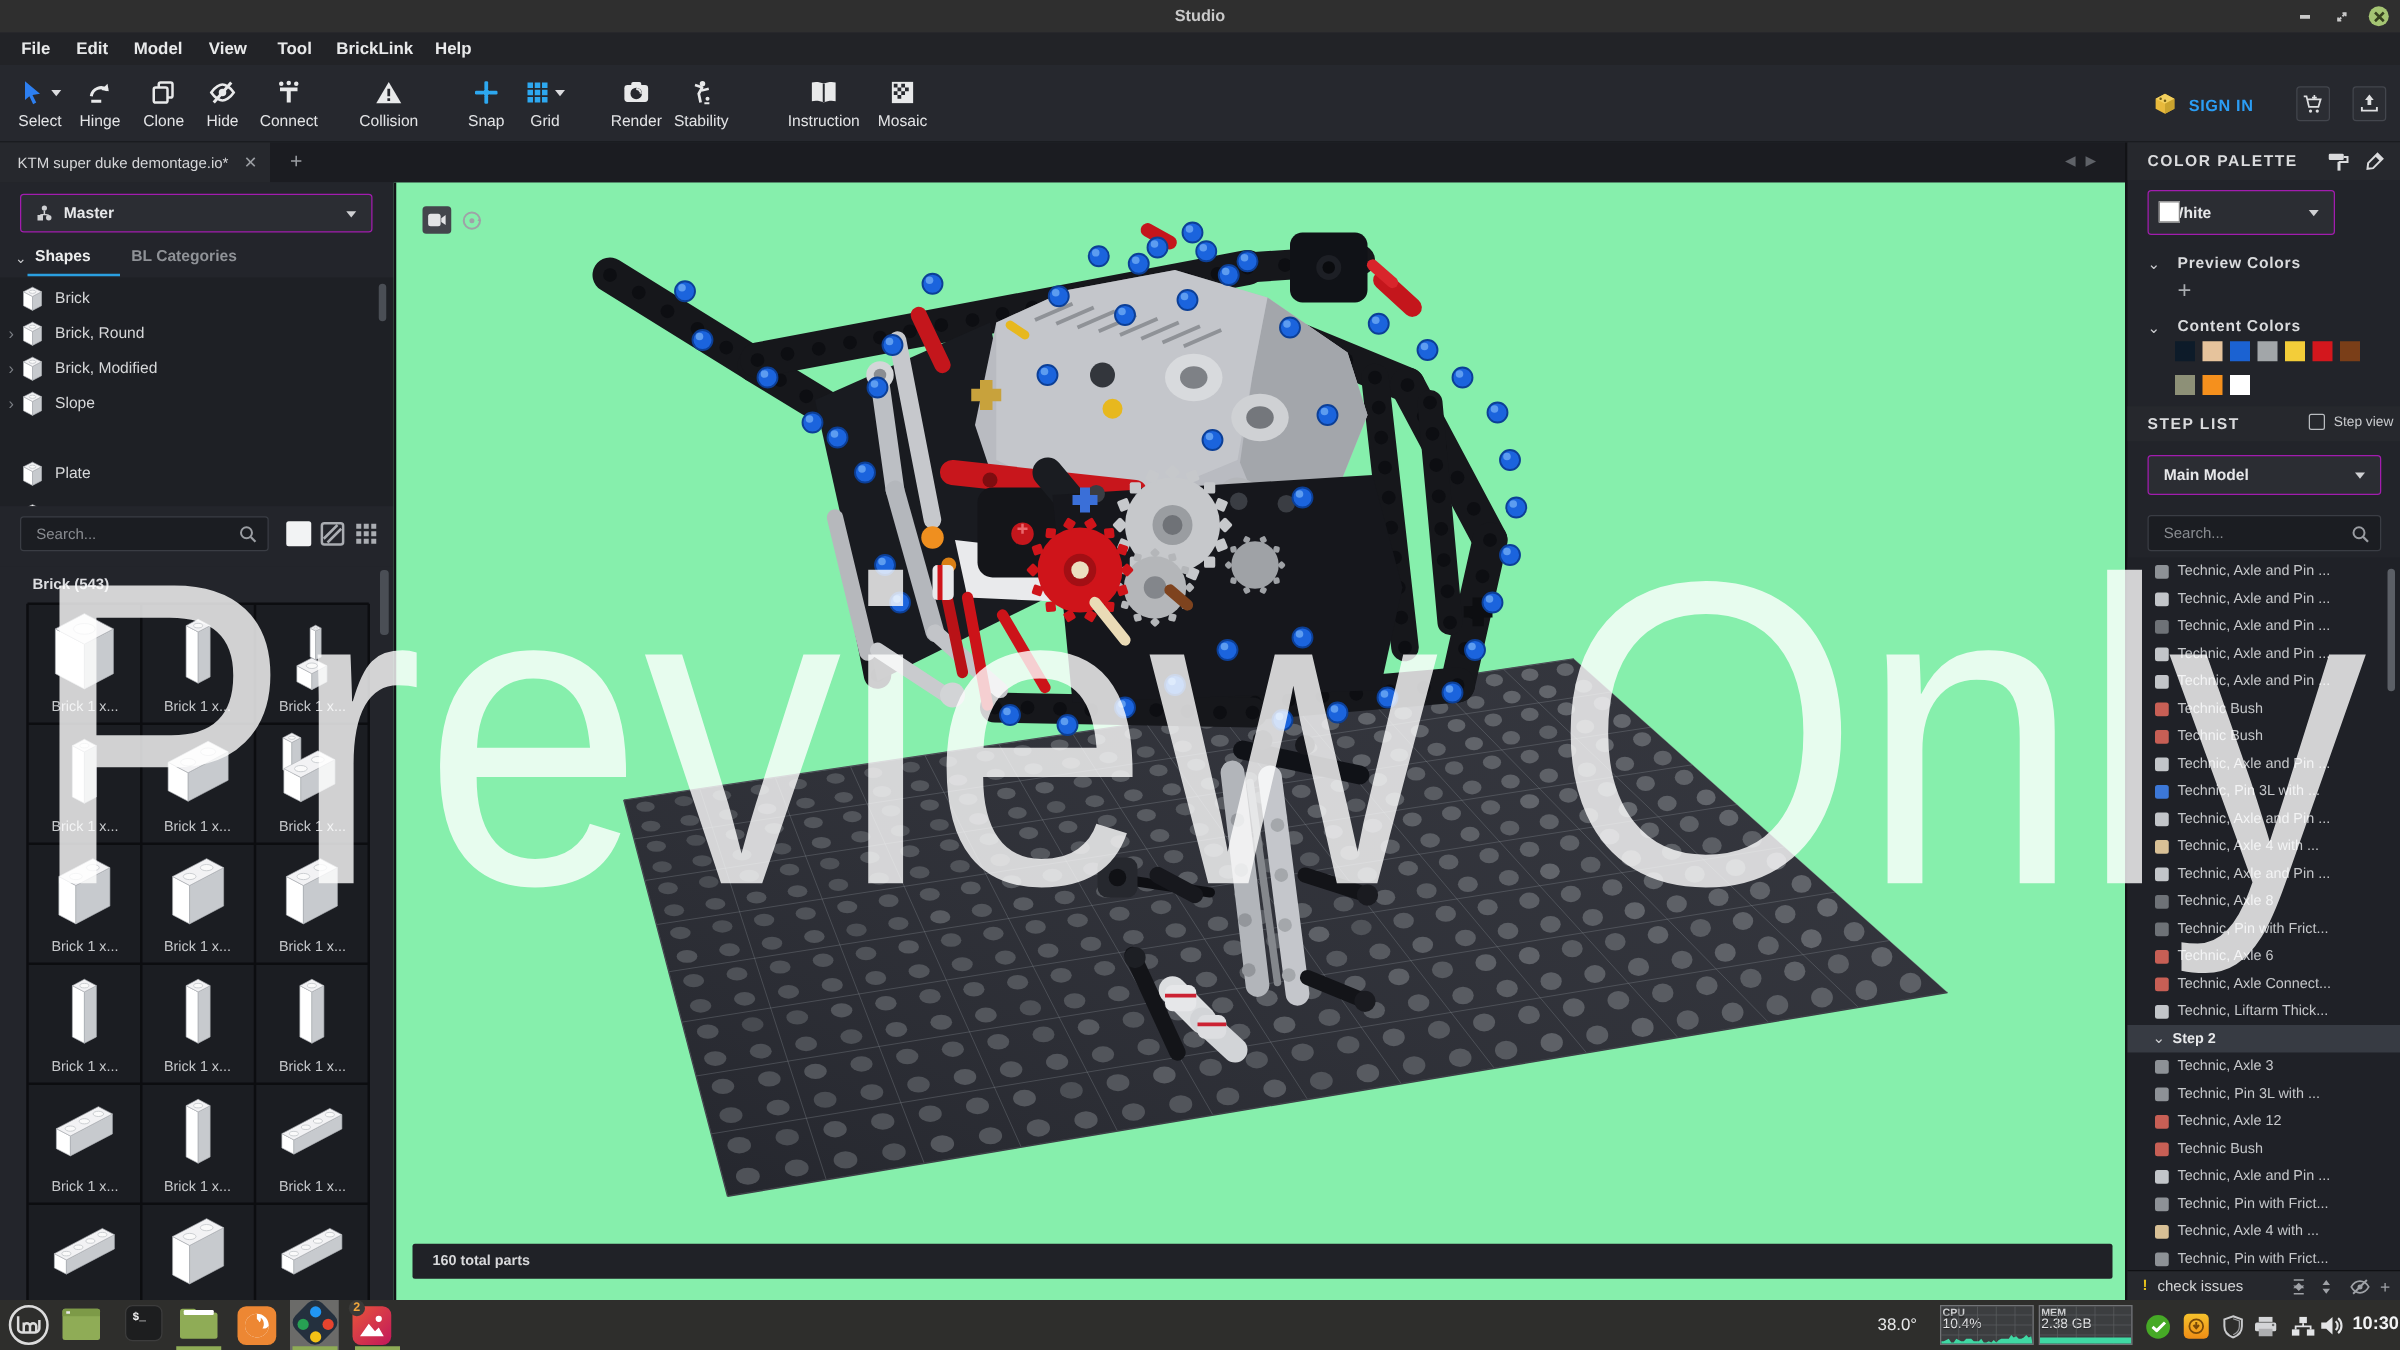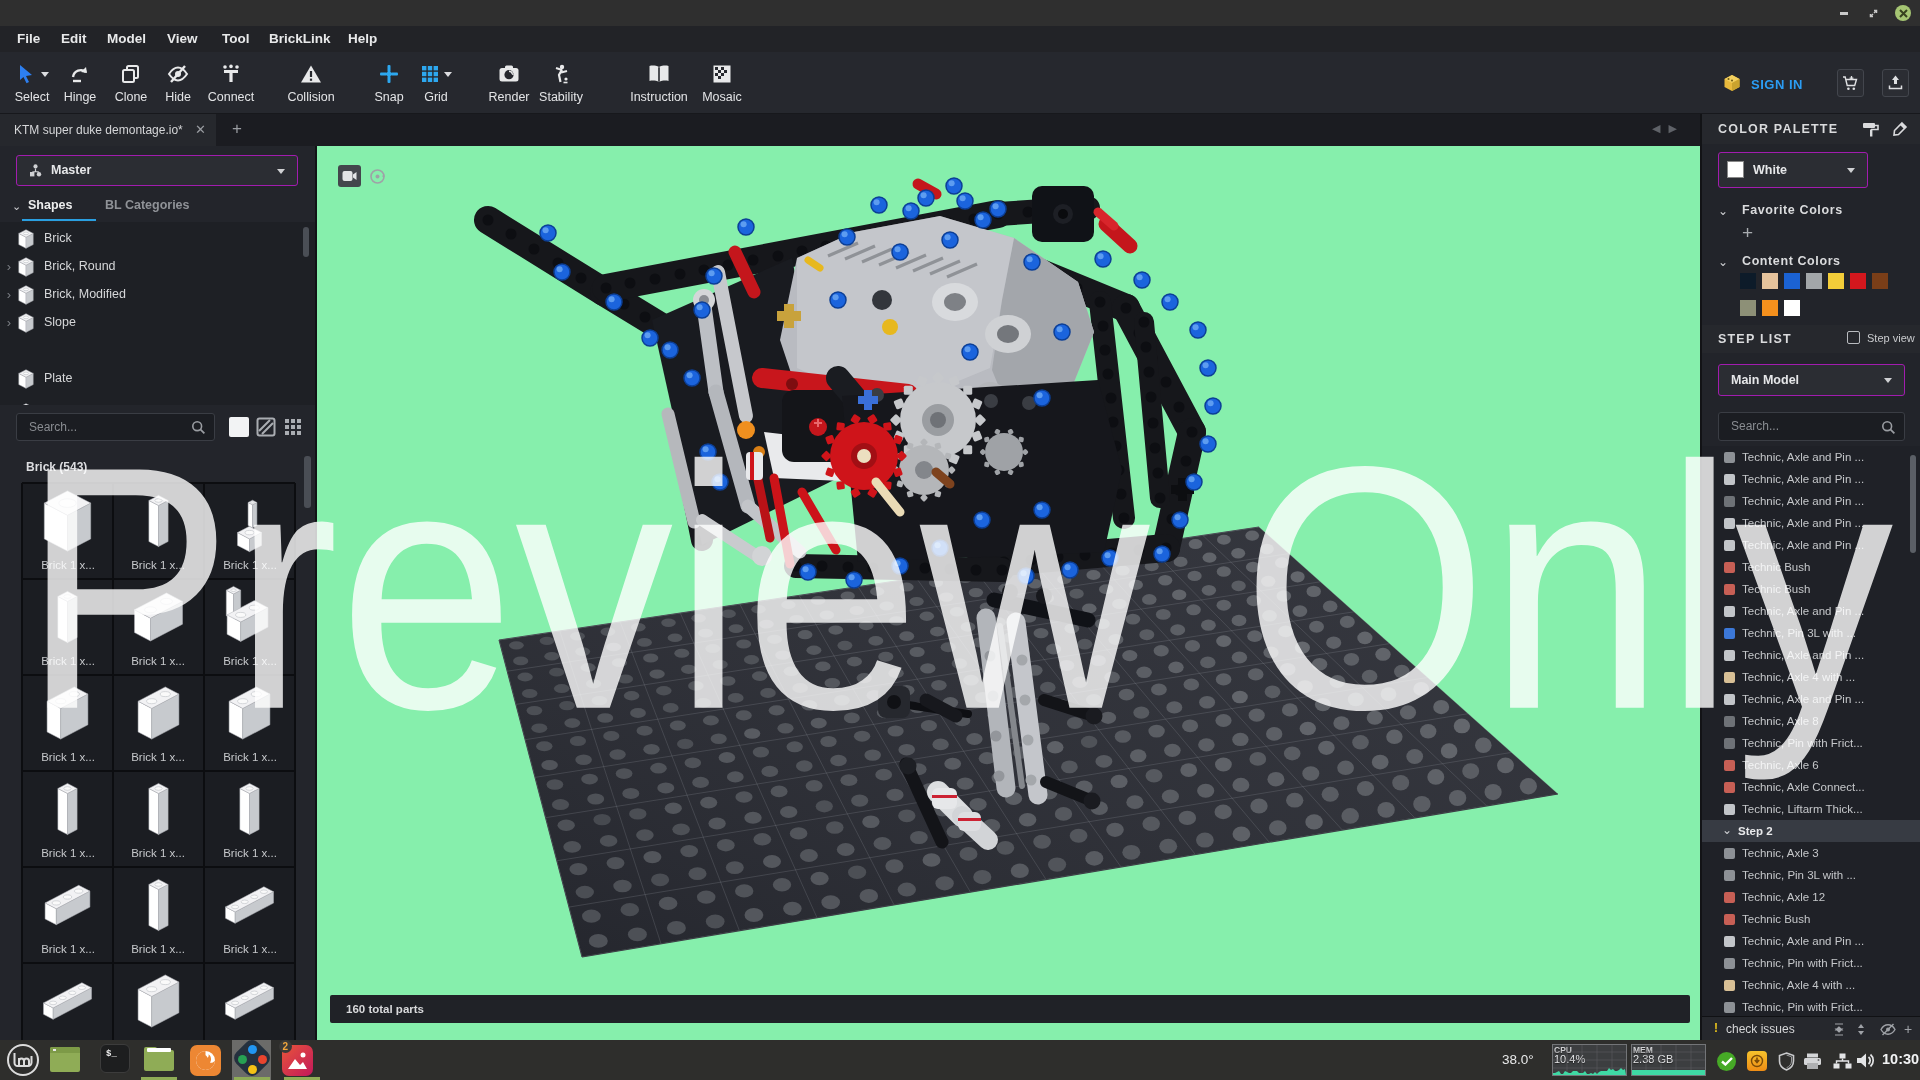--- a/index.html
+++ b/index.html
@@ -44,20 +44,21 @@
 .prow{position:absolute;left:0;width:220px;height:22px;color:#c5c7ca;font-size:11.5px;display:flex;align-items:center}
 .prow .pico{width:11px;height:11px;border-radius:2px;margin:0 7px 0 22px}
 .prow.step{background:#373b43;color:#e8e9eb}
 .prow .pchev{margin:0 6px 2px 20px;color:#cfd0d3;font-size:12px}
 #taskbar{position:absolute;left:0;top:1040px;width:1920px;height:40px;background:#2e2e2c}
 #watermark{position:absolute;left:0;top:0;width:1920px;height:1080px;z-index:50;pointer-events:none}
 #watermark span{position:absolute;font-size:317px;color:rgba(255,255,255,0.8);line-height:1;white-space:pre;transform:scaleY(1.092);transform-origin:0 0}
 </style></head><body>
 <div id="app">
   <div id="titlebar">
+      <div class="t">Studio</div>
     <div style="position:absolute;left:1840px;top:12px;width:8px;height:2.5px;background:#c9c9c9"></div>
     <svg style="position:absolute;left:1869px;top:9px" width="9" height="9">
         <path d="M1.5,5 V7.5 H4 M7.5,4 V1.5 H5" stroke="#c9c9c9" stroke-width="1.5" fill="none"></path>
         <path d="M1.5,7.5 L4,5 M5,4 L7.5,1.5" stroke="#c9c9c9" stroke-width="1.5"></path>
       </svg>
     <div style="position:absolute;left:1895px;top:5px;width:16px;height:16px;border-radius:50%;background:#a5c573"></div>
     <svg style="position:absolute;left:1898.5px;top:8.5px" width="9" height="9">
         <path d="M1,1 L8,8 M8,1 L1,8" stroke="#37421f" stroke-width="2"></path>
       </svg>
   </div>
@@ -1361,26 +1362,26 @@
       <svg style="position:absolute;left:160px;top:7px" width="18" height="17" viewBox="0 0 18 17">
           <rect x="1" y="2" width="12" height="5" rx="1" fill="#dadbdd"></rect>
           <path d="M13,4.5 h3 v4 h-7" stroke="#dadbdd" stroke-width="1.6" fill="none"></path>
           <rect x="8" y="8.5" width="2.4" height="7" fill="#dadbdd"></rect>
         </svg>
       <svg style="position:absolute;left:190px;top:7px" width="16" height="16" viewBox="0 0 16 16">
           <path d="M10,2 l4,4 -7.5,7.5 -4.5,0.5 0.5,-4.5 Z" fill="none" stroke="#dadbdd" stroke-width="1.6"></path>
           <path d="M9,3 l4,4" stroke="#dadbdd" stroke-width="2.6"></path>
         </svg>
     </div>
-    <div class="dropbox" style="left:16px;top:38px;width:150px;height:36px;line-height:34px;padding-left:34px">White
+    <div class="dropbox" style="left:16px;top:38px;width:150px;height:36px;line-height:34px;padding-left:16px">White
       <div style="position:absolute;left:8px;top:8px;width:17px;height:17px;background:#fff;border:1px solid #888"></div>
       <div class="dcaret" style="right:12px;top:15px"></div>
     </div>
     <div style="position:absolute;left:16px;top:90px;color:#cfd0d3;font-size:12px">⌄</div>
-    <div class="rhdr" style="position:absolute;left:40px;top:89px;letter-spacing:0.6px">Favorite Colors</div>
+    <div class="rhdr" style="position:absolute;left:40px;top:89px;letter-spacing:0.6px">Preview Colors</div>
     <div style="position:absolute;left:40px;top:108px;color:#a8abaf;font-size:19px">+</div>
     <div style="position:absolute;left:16px;top:141px;color:#cfd0d3;font-size:12px">⌄</div>
     <div class="rhdr" style="position:absolute;left:40px;top:140px;letter-spacing:0.6px">Content Colors</div>
     <div class="sw" style="left:38px;top:159px;background:#0d1b29"></div>
       <div class="sw" style="left:60px;top:159px;background:#e6c39c"></div>
       <div class="sw" style="left:82px;top:159px;background:#1b62d2"></div>
       <div class="sw" style="left:104px;top:159px;background:#a2a6a9"></div>
       <div class="sw" style="left:126px;top:159px;background:#f3cd39"></div>
       <div class="sw" style="left:148px;top:159px;background:#d3171d"></div>
       <div class="sw" style="left:170px;top:159px;background:#7a3e18"></div>

